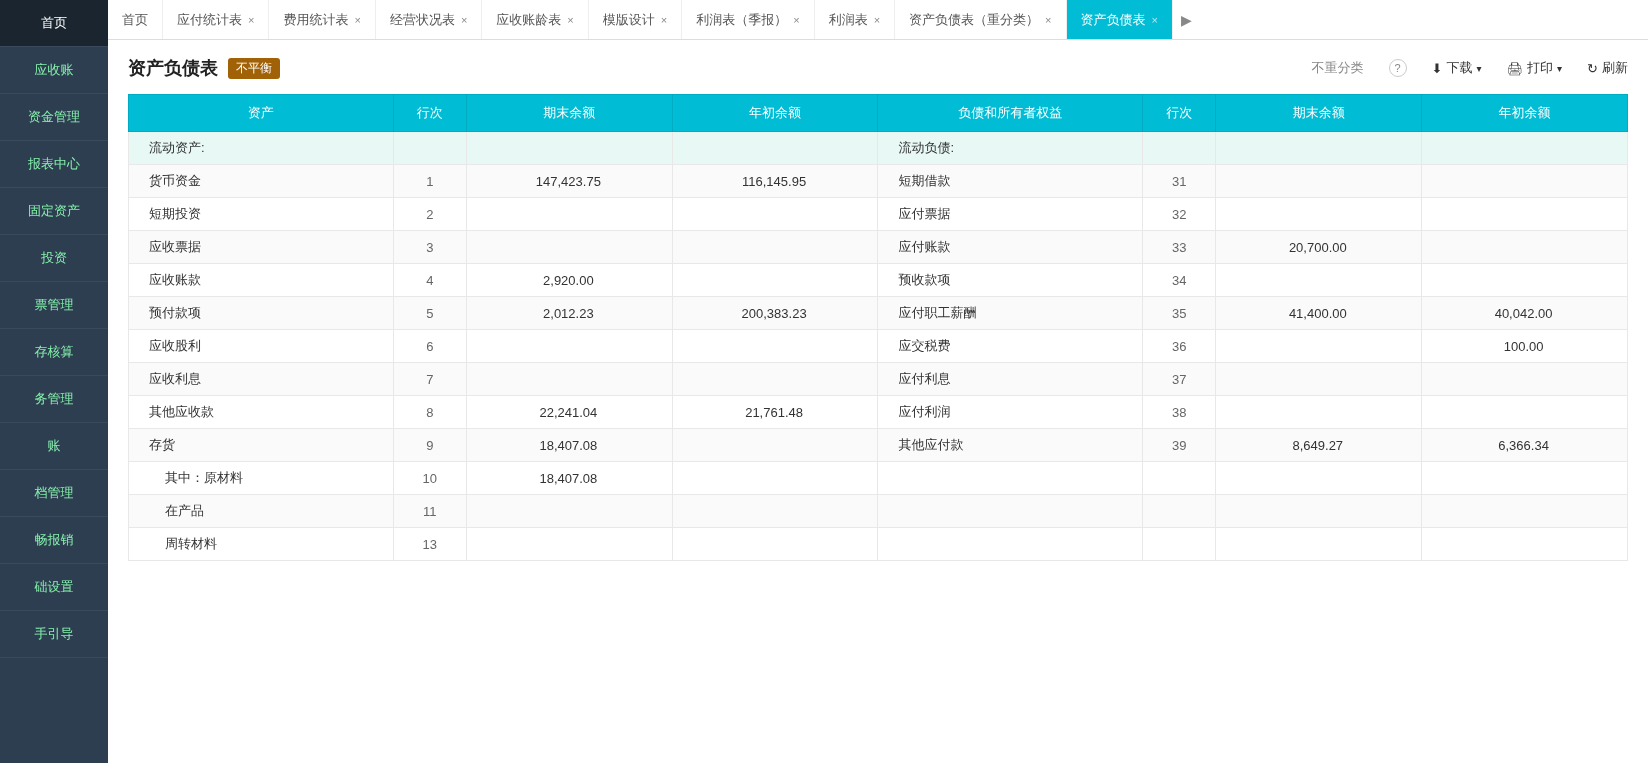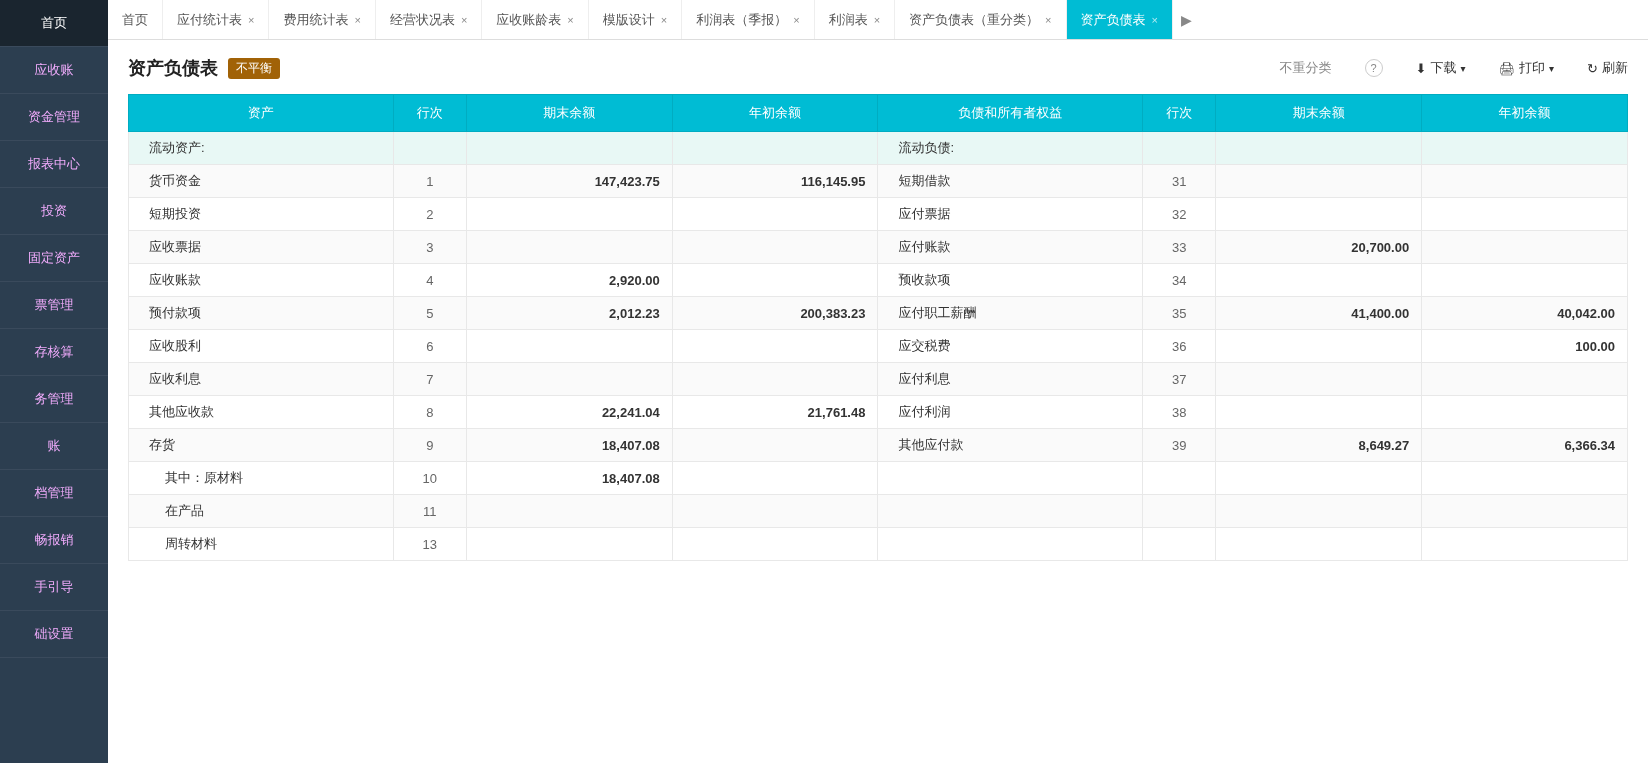--- a/index.html
+++ b/index.html
@@ -14,21 +14,21 @@
       flex-direction: column;
       flex-shrink: 0;
       overflow-y: auto;
     }
     .sidebar-item {
       padding: 14px 8px;
       text-align: center;
       font-size: 13px;
       cursor: pointer;
       border-bottom: 1px solid #3a4a5c;
-      color: #f0abfc;
+      color: #86efac;
     }
     .sidebar-item.active { background: #1a252f; color: #fff; }
 
     
     .main {
       flex: 1;
       display: flex;
       flex-direction: column;
       overflow: hidden;
     }
@@ -101,21 +101,21 @@
     .badge-unbalanced {
       background: #a16207;
       color: #fff;
       font-size: 12px;
       padding: 2px 8px;
       border-radius: 3px;
     }
     .header-actions {
       display: flex;
       align-items: center;
-      gap: 33px;
+      gap: 25px;
       font-size: 13px;
       color: #555;
     }
     .header-actions .action-item {
       display: flex;
       align-items: center;
       gap: 4px;
       cursor: pointer;
       color: #333;
     }
@@ -145,52 +145,51 @@
       color: #333;
     }
     .balance-table tbody td.label-cell {
       text-align: left;
       padding-left: 20px;
     }
     .balance-table tbody td.label-cell.indent {
       padding-left: 36px;
     }
     .balance-table tbody td.number-cell {
-      text-align: right;
+      text-align: center;
       padding-right: 12px;
-      font-weight: bold;
     }
     .balance-table tbody td.row-num {
       color: #666;
     }
     
     .section-row td {
       background: #e8f8f5 !important;
       color: #333;
       font-weight: normal;
     }
   </style>
 </head>
 <body>
 
 <div class="sidebar">
   <div class="sidebar-item active"><span>首页</span></div>
   <div class="sidebar-item"><span>应收账</span></div>
   <div class="sidebar-item"><span>资金管理</span></div>
   <div class="sidebar-item"><span>报表中心</span></div>
+  <div class="sidebar-item"><span>固定资产</span></div>
   <div class="sidebar-item"><span>投资</span></div>
-  <div class="sidebar-item"><span>固定资产</span></div>
   <div class="sidebar-item"><span>票管理</span></div>
   <div class="sidebar-item"><span>存核算</span></div>
   <div class="sidebar-item"><span>务管理</span></div>
   <div class="sidebar-item"><span>账</span></div>
   <div class="sidebar-item"><span>档管理</span></div>
   <div class="sidebar-item"><span>畅报销</span></div>
+  <div class="sidebar-item"><span>础设置</span></div>
   <div class="sidebar-item"><span>手引导</span></div>
-  <div class="sidebar-item"><span>础设置</span></div>
 </div>
 
 <div class="main">
 
   <div class="tab-bar">
     <div class="tab">
         <span>首页</span>
       </div>
     <div class="tab">
       <span>应付统计表</span>

